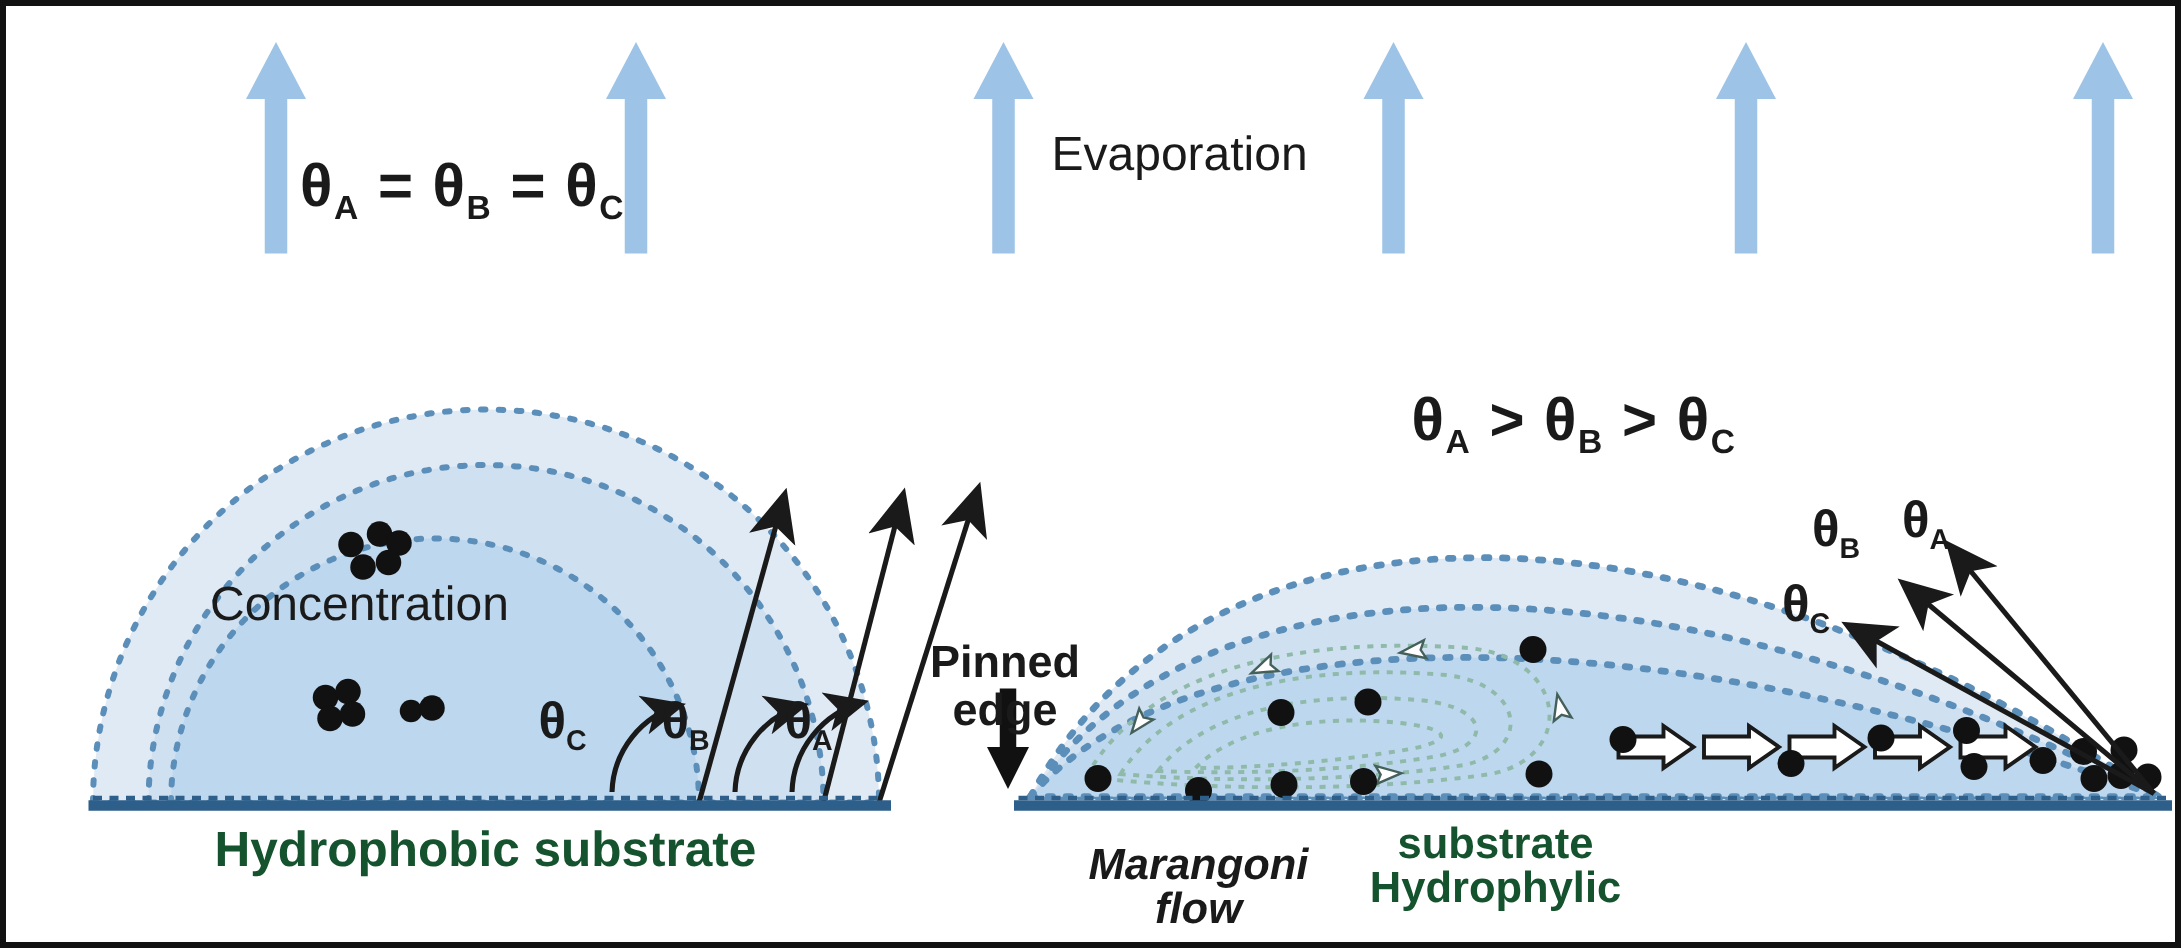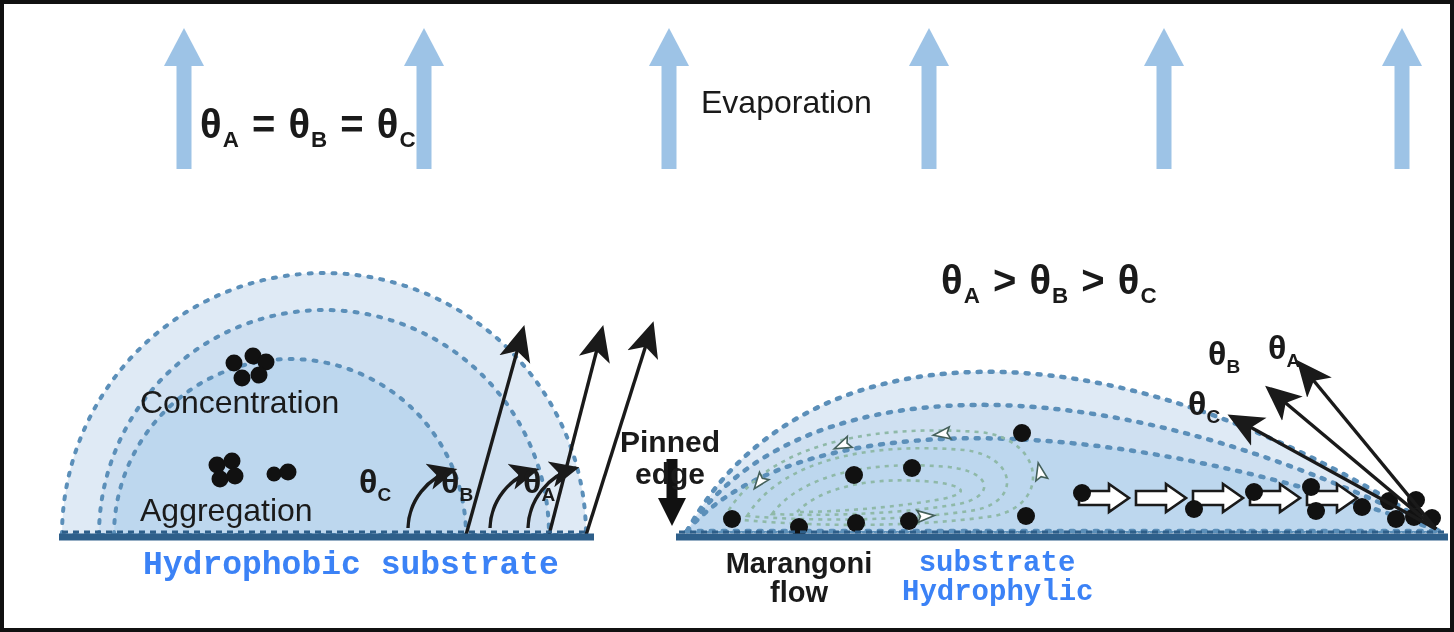--- a/index.html
+++ b/index.html
@@ -8,21 +8,21 @@
     position:relative;
     width:1454px;height:632px;
     background:#ffffff;
     border:4px solid #111111;
     box-sizing:border-box;
     overflow:hidden;
   }
   #figure-svg{position:absolute;left:0;top:0;width:1454px;height:632px;display:block;}
   .lbl{position:absolute;white-space:nowrap;line-height:1.0;}
   .lbl-black{color:#1a1a1a;text-align:center;}
-  .lbl-blue{color:#3b82f6;font-family:Liberation Mono, monospace;}
+  .lbl-blue{color:#14532d;}
   .theta-eq{font-size:40px;font-weight:600;letter-spacing:1px;}
   .theta-eq sub{font-size:0.56em;font-weight:600;}
   .theta-small{font-size:34px;font-weight:600;}
   .theta-small sub{font-size:0.56em;font-weight:600;}
   .evap-label{font-size:32px;font-weight:400;}
   .region-label{font-size:32px;font-weight:500;}
   .substrate-label{font-size:33px;font-weight:700;}
   .bottom-label{font-size:29px;font-weight:600;text-align:center;}
   .pinned-label{font-size:30px;font-weight:600;text-align:center;line-height:1.05;}
 </style>
@@ -200,21 +200,20 @@
 
   <div class="lbl lbl-black theta-eq" style="left:937px;top:256px;">
     <span>θ</span><sub>A</sub>
     <span>&gt;</span>
     <span>θ</span><sub>B</sub>
     <span>&gt;</span>
     <span>θ</span><sub>C</sub>
   </div>
 
   <div class="lbl lbl-black region-label" style="left:136px;top:382px;">Concentration</div>
-  <div class="lbl lbl-black region-label" style="left:136px;top:490px;">Aggregation</div>
 
   <div class="lbl lbl-black theta-small" style="left:355px;top:460px;">
     <span>θ</span><sub>C</sub>
   </div>
   <div class="lbl lbl-black theta-small" style="left:437px;top:460px;">
     <span>θ</span><sub>B</sub>
   </div>
   <div class="lbl lbl-black theta-small" style="left:519px;top:460px;">
     <span>θ</span><sub>A</sub>
   </div>
@@ -229,21 +228,21 @@
   <div class="lbl lbl-black theta-small" style="left:1184px;top:382px;">
     <span>θ</span><sub>C</sub>
   </div>
   <div class="lbl lbl-black theta-small" style="left:1204px;top:332px;">
     <span>θ</span><sub>B</sub>
   </div>
   <div class="lbl lbl-black theta-small" style="left:1264px;top:326px;">
     <span>θ</span><sub>A</sub>
   </div>
 
-  <div class="lbl lbl-black bottom-label" style="left:700px;top:545px;width:190px;">
+  <div class="lbl lbl-black bottom-label" style="left:700px;top:559px;width:190px;font-style:italic;">
     <div>Marangoni</div>
     <div>flow</div>
   </div>
   <div class="lbl lbl-blue bottom-label" style="left:898px;top:545px;width:190px;">
     <div>substrate</div>
     <div>Hydrophylic</div>
   </div>
 
 </div>
 

